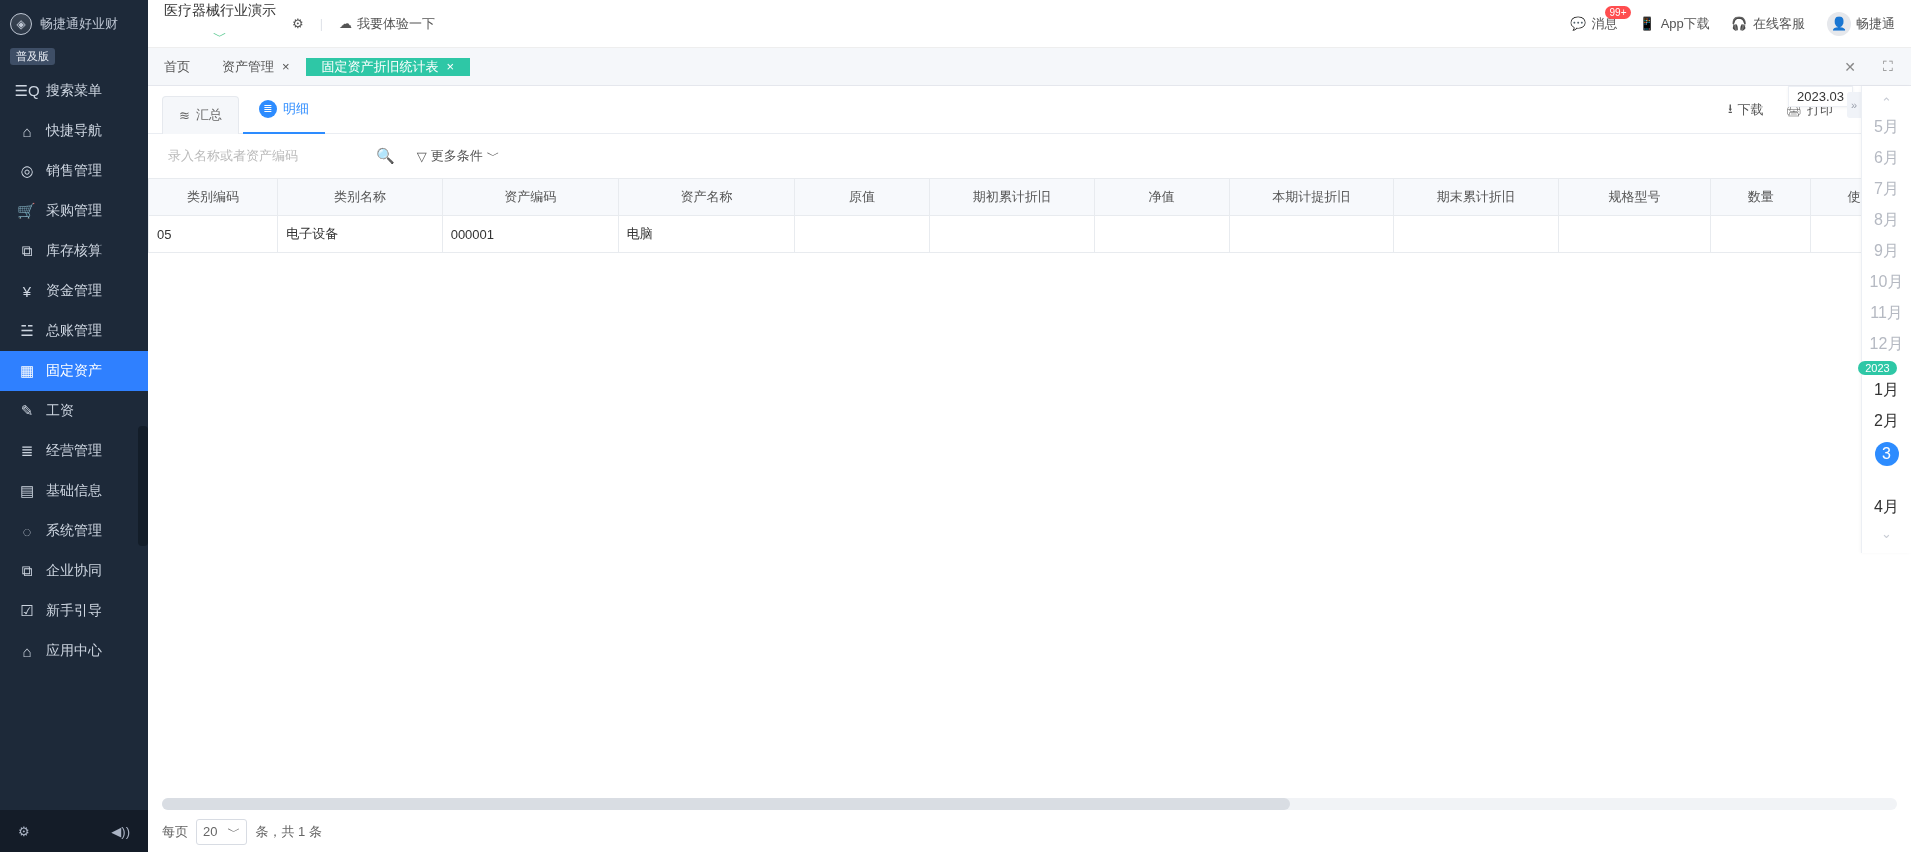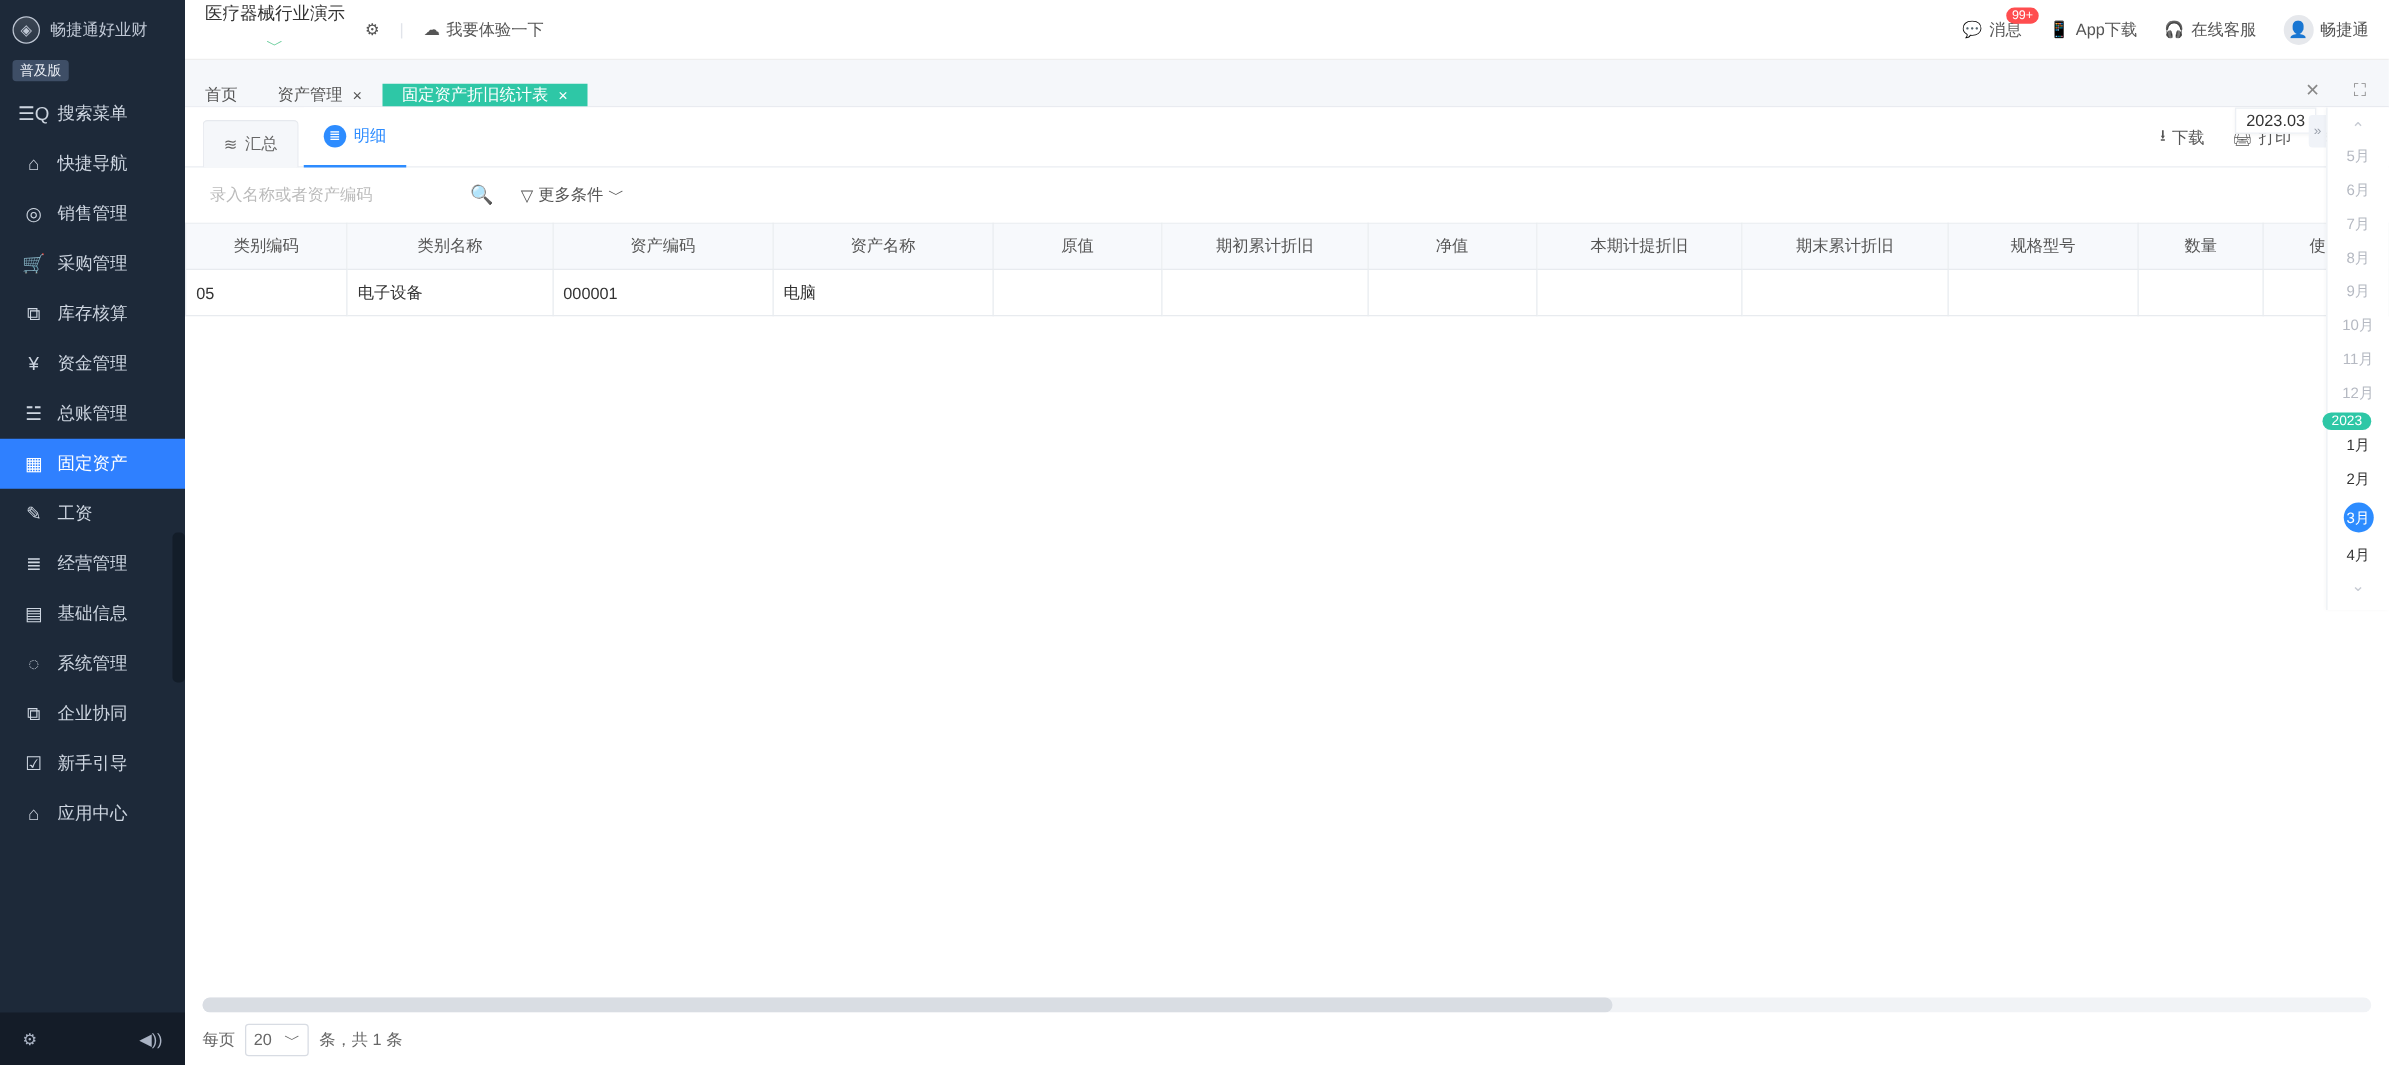--- a/index.html
+++ b/index.html
@@ -21,21 +21,21 @@
 .topbar { position: absolute; left: 148px; top: 0; right: 0; height: 48px; background: #fff; border-bottom: 1px solid #eee; display: flex; align-items: center; padding: 0 16px; gap: 16px; }
 .org-switch { display: flex; align-items: center; gap: 8px; color: #333; font-size: 14px; flex-direction: column; }
 .org-caret { color: #6c9; }
 .top-link { display: flex; align-items: center; gap: 5px; color: #555; font-size: 13px; cursor: pointer; }
 .top-right { margin-left: auto; display: flex; align-items: center; gap: 22px; }
 .badge { position: relative; }
 .badge-bubble { position: absolute; top: -9px; right: -14px; background: #ff4d4f; color: #fff; font-size: 10px; padding: 1px 5px; border-radius: 10px; }
 .avatar { width: 24px; height: 24px; border-radius: 50%; background: #e6e8ec; display: inline-flex; align-items: center; justify-content: center; color: #aaa; }
 
 
-.tabstrip { position: absolute; left: 148px; top: 48px; right: 0; height: 38px; background: #f5f7fa; border-bottom: 1px solid #e5e7ed; display: flex; align-items: flex-end; }
+.tabstrip { position: absolute; left: 148px; top: 48px; right: 0; height: 38px; background: #f5f7fa; border-bottom: 1px solid #e5e7ed; display: flex; align-items: center; }
 .tab { display: flex; align-items: center; padding: 0 16px; font-size: 13px; color: #555; background: #f5f7fa; cursor: pointer; gap: 4px; }
 .tab.active { background: #2ec7a6; color: #fff; }
 .tab-close { font-size: 13px; margin-left: 4px; cursor: pointer; }
 .tabstrip-right { margin-left: auto; display: flex; align-items: center; gap: 12px; padding-right: 10px; color: #888; }
 .sq-btn { width: 26px; height: 26px; display: flex; align-items: center; justify-content: center; border-radius: 3px; cursor: pointer; font-size: 14px; }
 
 
 .content { position: absolute; left: 148px; top: 86px; right: 0; bottom: 0; background: #fff; }
 .subhdr { height: 48px; border-bottom: 1px solid #eaedf2; display: flex; align-items: center; padding: 0 14px; gap: 4px; background: #fff; }
 .subtab { height: 48px; display: flex; align-items: center; padding: 0 16px; gap: 6px; color: #666; cursor: pointer; border-bottom: 2px solid transparent; }
@@ -64,21 +64,21 @@
 .sum-icon { width: 14px; height: 14px; border-radius: 2px; background: #9b7bd4; display: inline-block; }
 .hscroll { position: absolute; left: 14px; right: 14px; bottom: 42px; height: 12px; background: #f1f3f6; border-radius: 6px; }
 .hscroll-thumb { height: 100%; width: 65%; background: #d9dde3; border-radius: 6px; }
 
 
 .footer { position: absolute; left: 0; right: 0; bottom: 0; height: 42px; display: flex; align-items: center; padding: 14px 14px; gap: 8px; color: #666; background: #fff; border-top: 1px solid #eee0; }
 .ftsel { height: 26px; border: 1px solid #d8dce3; border-radius: 3px; padding: 0 6px; display: flex; align-items: center; gap: 10px; cursor: pointer; }
 
 
 .period-panel { position: absolute; right: 0; top: 86px; width: 50px; background: #fff; border-left: 1px solid #eceff4; box-shadow: -1px 0 3px rgba(0,0,0,.03); display: flex; flex-direction: column; align-items: center; padding: 6px 0 10px; }
-.period-item { width: 100%; text-align: center; padding: 5px 0; font-size: 12px; color: #b5b9c2; cursor: pointer; }
+.period-item { width: 100%; text-align: center; padding: 5px 0; font-size: 16px; color: #b5b9c2; cursor: pointer; }
 .period-item.enabled { color: #333; }
 .period-item.active { }
 .period-item.active span { background: #2d8cff; color: #fff; border-radius: 50%; display: inline-block; width: 24px; height: 24px; line-height: 24px; }
 .year-pill { background: #2ec7a6; color: #fff; border-radius: 10px; padding: 1px 7px; font-size: 11px; align-self: flex-start; margin-left: -18px; }
 .period-current { position: absolute; right: 58px; top: 86px; background: #fff; border: 1px solid #eceff4; padding: 2px 8px; font-size: 13px; color: #333; box-shadow: 0 1px 3px rgba(0,0,0,.05); }
 .period-arrow { width: 20px; height: 20px; color: #c8ccd4; display: flex; align-items: center; justify-content: center; cursor: pointer; }
 .expand-handle { position: absolute; right: 50px; top: 92px; width: 14px; height: 26px; background: #f0f3f8; border-radius: 3px 0 0 3px; display: flex; align-items: center; justify-content: center; color: #9aa0ac; cursor: pointer; font-size: 11px; }
 </style>
 </head>
 <body>

